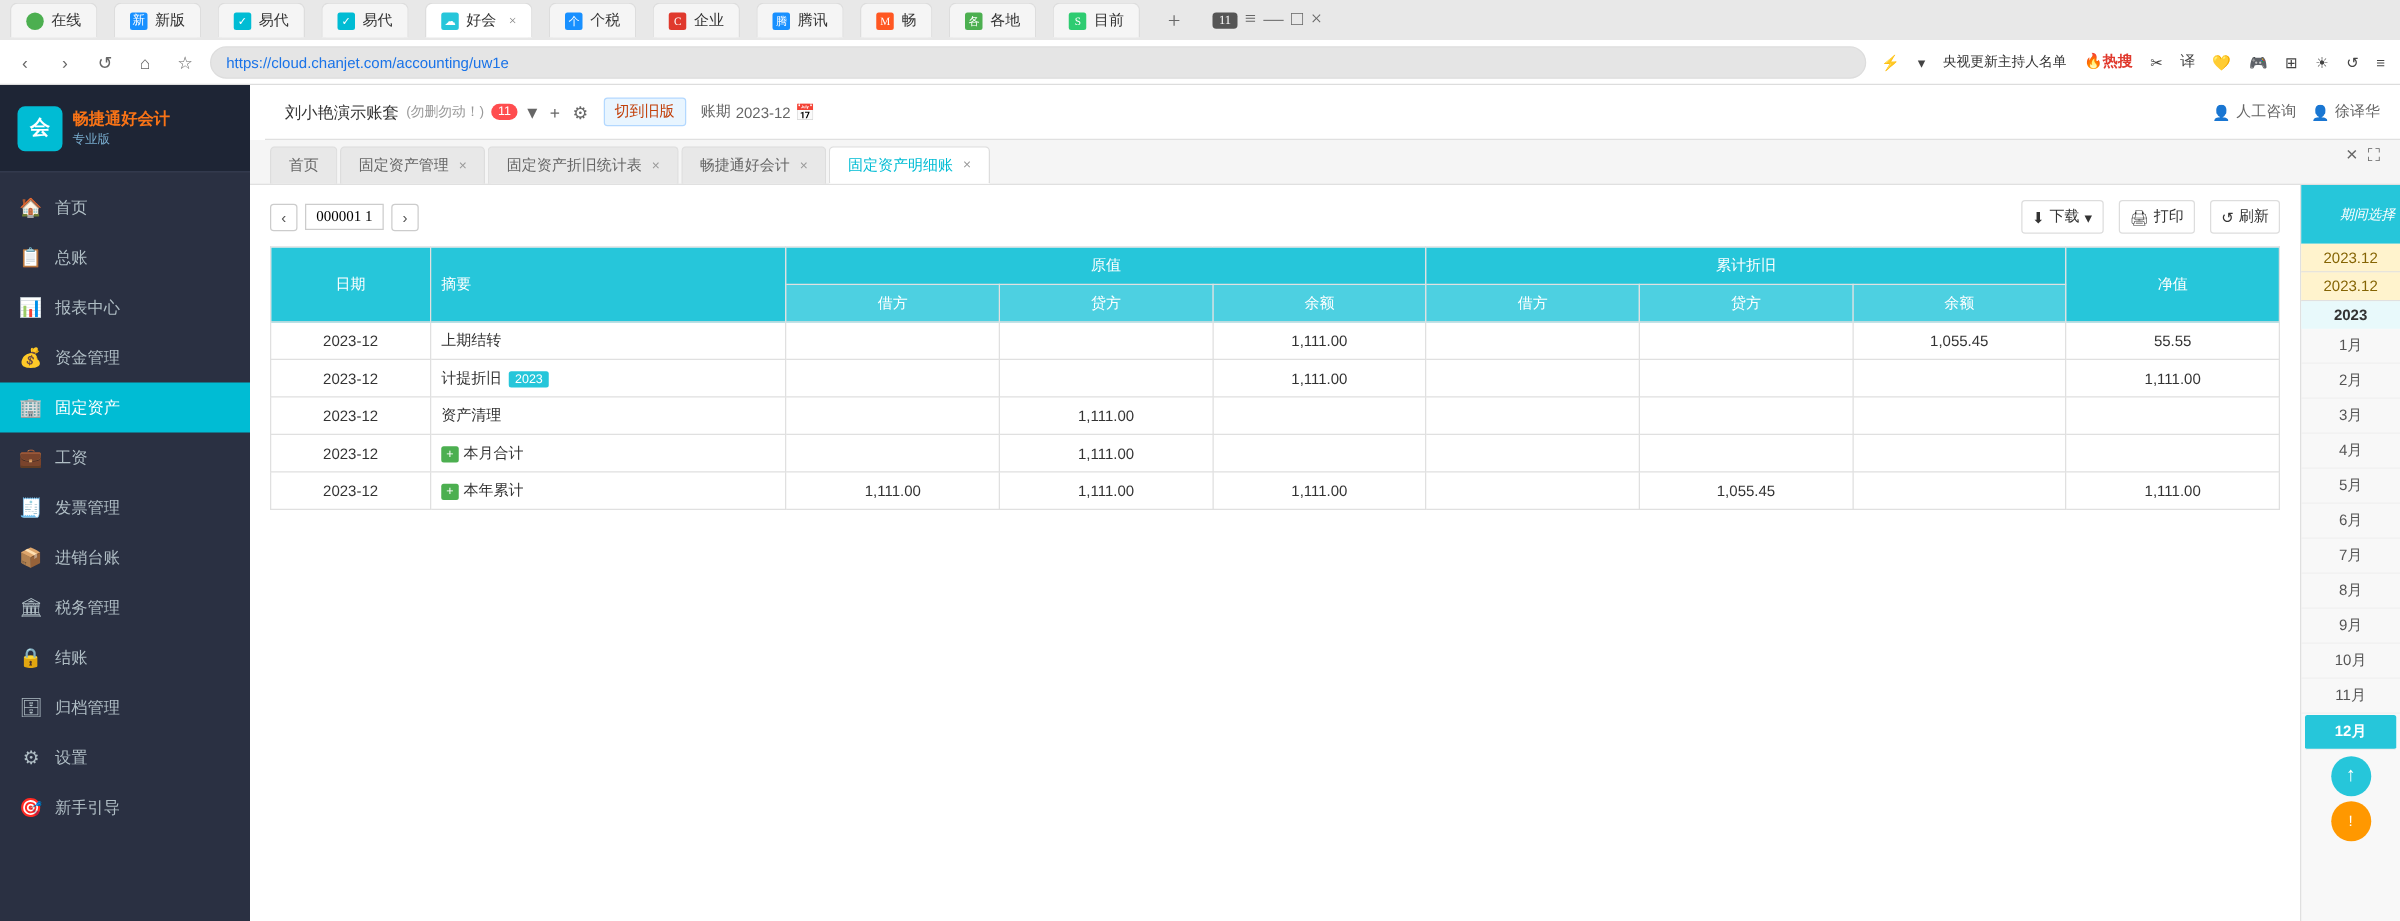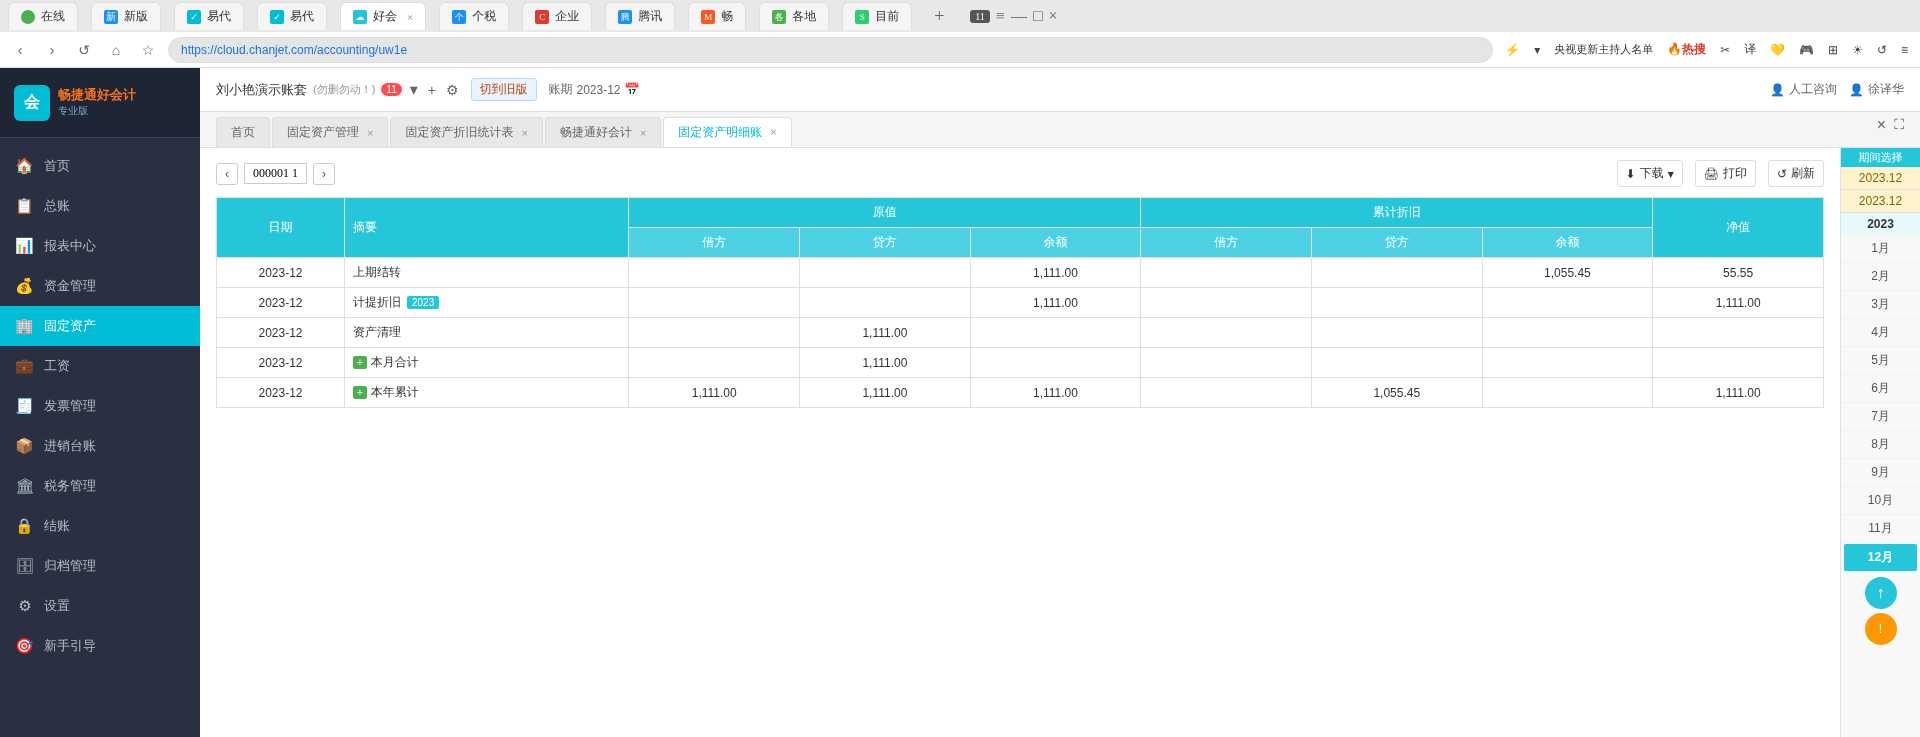--- a/index.html
+++ b/index.html
@@ -30,21 +30,21 @@
     .logo-sub { font-size: 10px; color: #7ac; font-weight: normal; }
     .sidebar-nav { flex: 1; overflow-y: auto; padding: 8px 0; }
     .nav-item { height: 40px; display: flex; align-items: center; padding: 0 16px; gap: 10px; cursor: pointer; color: #b0bec5; font-size: 13px; }
     .nav-item.active { background: #00bcd4; color: #fff; }
     .nav-icon { width: 18px; height: 18px; display: flex; align-items: center; justify-content: center; font-size: 15px; }
 
     
     .main-content { flex: 1; display: flex; flex-direction: column; background: #fff; overflow: hidden; }
 
     
-    .app-header { height: 44px; background: #fff; border-bottom: 1px solid #e0e0e0; display: flex; align-items: center; padding: 0 16px; gap: 12px; }
+    .app-header { height: 44px; background: #fff; border-bottom: 1px solid #e0e0e0; display: flex; align-items: center; padding: 0 16px; gap: 12px; margin-left: 12px; }
     .account-info { display: flex; align-items: center; gap: 6px; font-size: 13px; color: #333; }
     .account-switch { background: #e8f5ff; border: 1px solid #b3d8ff; border-radius: 3px; padding: 2px 8px; font-size: 12px; color: #c2410c; cursor: pointer; }
     .period-info { font-size: 12px; color: #666; display: flex; align-items: center; gap: 4px; }
     .header-actions { margin-left: auto; display: flex; align-items: center; gap: 12px; }
     .help-btn { font-size: 12px; color: #666; cursor: pointer; display: flex; align-items: center; gap: 4px; }
     .user-btn { font-size: 12px; color: #666; cursor: pointer; display: flex; align-items: center; gap: 4px; }
 
     
     .page-tabs { height: 36px; background: #f5f5f5; border-bottom: 1px solid #e0e0e0; display: flex; align-items: flex-end; padding: 0 0 0 16px; gap: 2px; }
     .page-tab { height: 30px; padding: 0 14px; display: flex; align-items: center; gap: 6px; font-size: 12px; color: #666; cursor: pointer; background: #e8e8e8; border-radius: 4px 4px 0 0; border: 1px solid #ddd; border-bottom: none; }
@@ -71,21 +71,21 @@
     .ledger-table thead tr:nth-child(2) th { background: #4dd0e1; }
     .ledger-table tbody td { color: #333; }
     .date-col { width: 90px; }
     .summary-col { width: 200px; text-align: left !important; margin-top: 19px; }
     .amount-col { width: 120px; }
 
     .row-tag { display: inline-block; background: #4CAF50; color: white; font-size: 10px; padding: 1px 4px; border-radius: 2px; margin-right: 4px; }
 
     
     .period-panel { width: 80px; background: #f8f8f8; border-left: 1px solid #e0e0e0; display: flex; flex-direction: column; font-size: 12px; }
-    .period-header { background: #26c6da; color: #fff; text-align: center; padding: 2px 4px; font-size: 11px; }
+    .period-header { background: #26c6da; color: #fff; text-align: right; padding: 16px 4px; font-size: 11px; font-style: italic; }
     .period-selected { background: #fff3cd; color: #856404; text-align: center; padding: 4px; border-bottom: 1px solid #e0e0e0; }
     .period-item { text-align: center; padding: 5px 4px; cursor: pointer; border-bottom: 1px solid #f0f0f0; color: #555; }
     .period-item.active { background: #26c6da; color: #fff; font-weight: bold; border-radius: 2px; margin: 1px 3px; }
     .period-actions { display: flex; flex-direction: column; align-items: center; padding: 4px 2px; gap: 4px; }
     .period-action-btn { width: 32px; height: 32px; border-radius: 50%; display: flex; align-items: center; justify-content: center; font-size: 16px; cursor: pointer; border: none; }
     .btn-up { background: #26c6da; color: white; }
     .btn-feedback { background: #ff9800; color: white; }
   </style>
 </head>
 <body>

